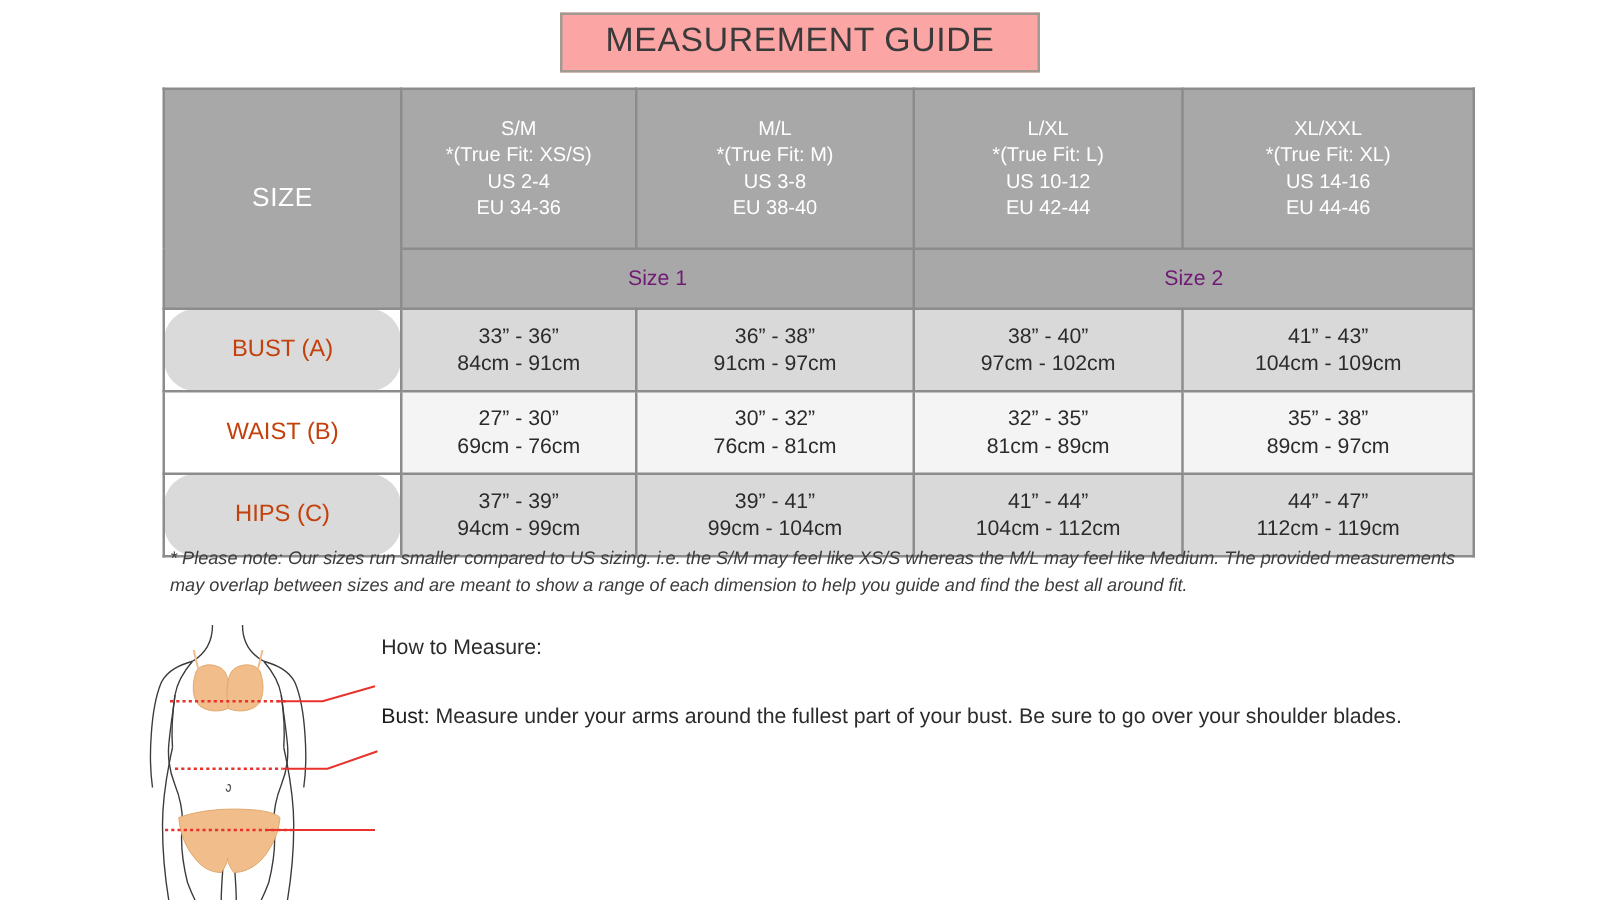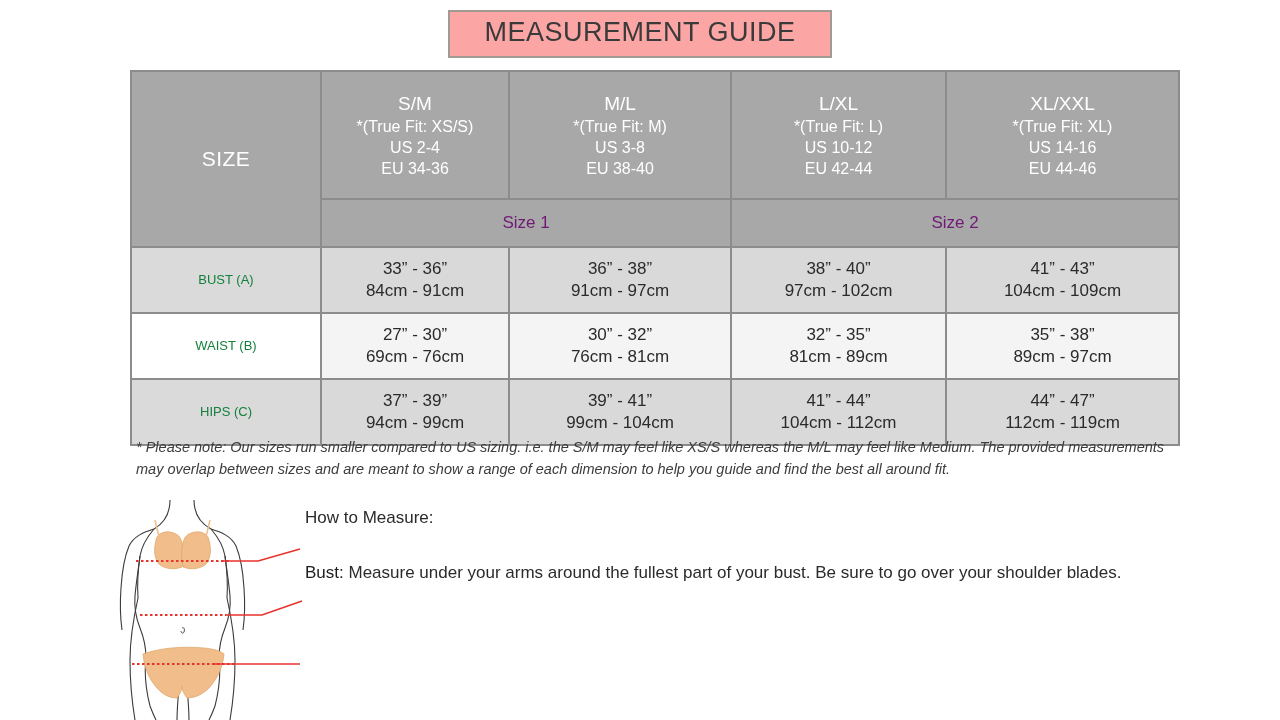--- a/index.html
+++ b/index.html
@@ -56,35 +56,36 @@
   .hdr {
     background: #a8a8a8;
     color: #ffffff;
     font-size: 17px;
     height: 124px;
   }
   .hdr.size-label {
     font-size: 21px;
     letter-spacing: 0.5px;
   }
-  .hdr .sz-name { font-size: 19px; }
+  .hdr .sz-name { font-size: 16px; }
   .hdr .sz-sub  { font-size: 16px; }
 
   .subhdr {
     background: #a8a8a8;
     color: #701a75;
     font-size: 17px;
     height: 44px;
   }
 
   .rowlabel {
     background: #dadada;
-    font-size: 13px;
-    color: #15803d;
+    font-size: 19px;
+    color: #c2410c;
     height: 62px;
+    border-radius: 26px;
   }
   .rowlabel.white { background: #ffffff; }
 
   .cell {
     background: #d9d9d9;
     font-size: 17px;
     color: #2b2b2b;
   }
   .cell.light { background: #f4f4f4; }
 

